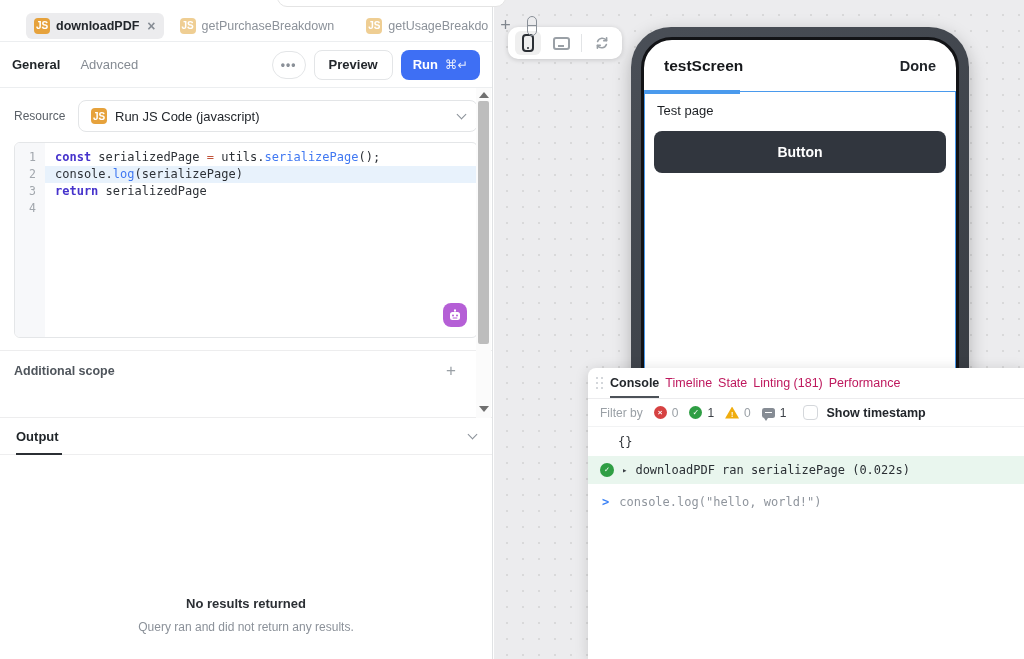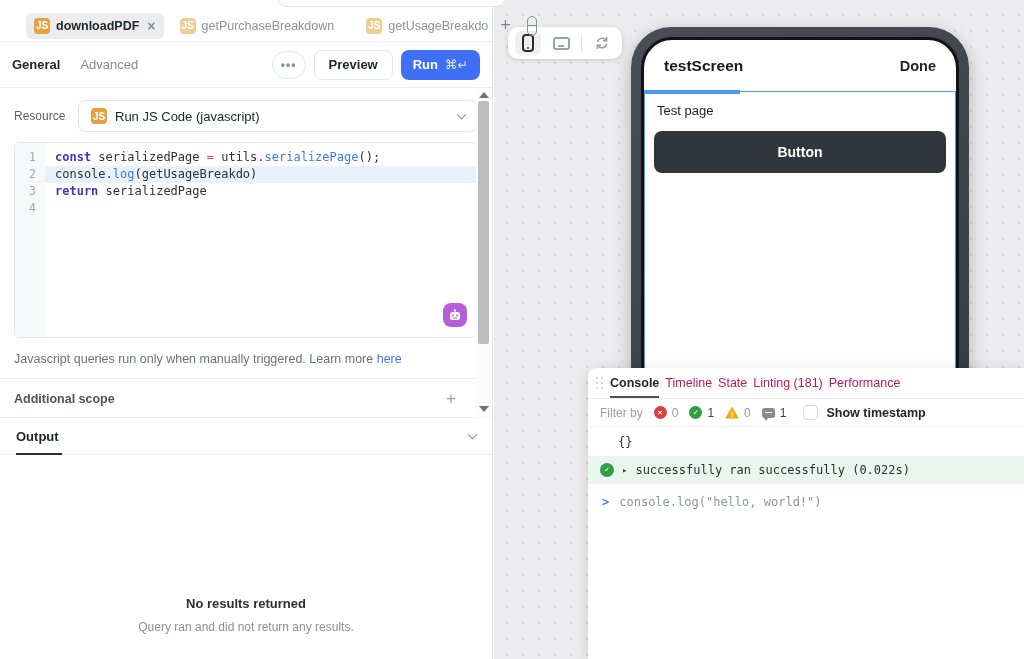--- a/index.html
+++ b/index.html
@@ -231,37 +231,36 @@
 
       <div class="editor">
         <div class="gutter">
           <div>1</div>
           <div>2</div>
           <div>3</div>
           <div>4</div>
         </div>
         <div class="code">
           <div class="code-line"><span class="kw">const </span><span>serializedPage </span><span class="op">= </span><span>utils.</span><span class="fn">serializePage</span><span>();</span></div>
-          <div class="code-line hl"><span>console.</span><span class="fn">log</span><span>(getUsageBreakdo)</span></div>
+          <div class="code-line hl"><span>console.</span><span class="fn">log</span><span>(serializePage)</span></div>
           <div class="code-line"><span class="kw">return </span><span>serializedPage</span></div>
           <div class="code-line"></div>
         </div>
         <div class="ai-btn">
           <svg width="14" height="14" viewBox="0 0 14 14">
             <rect x="2" y="4" width="10" height="8" rx="2.5" fill="#fff"></rect>
             <circle cx="7" cy="2.4" r="1.1" fill="#fff"></circle>
             <rect x="6.6" y="2.6" width="0.8" height="2" fill="#fff"></rect>
             <circle cx="5" cy="7.4" r="1" fill="#b55fd6"></circle>
             <circle cx="9" cy="7.4" r="1" fill="#b55fd6"></circle>
             <rect x="4.6" y="9.4" width="4.8" height="1.1" rx="0.5" fill="#b55fd6"></rect>
           </svg>
         </div>
       </div>
 
-      <div class="note"><span>Javascript queries run only when manually triggered. Learn more </span><a>here</a></div>
 
       <div class="hr"></div>
       <div class="scope-row">
         <span class="scope-label">Additional scope</span>
         <span class="scope-add">+</span>
       </div>
 
       <div class="vscrollbar">
         <span class="sb-up"></span>
         <span class="sb-thumb"></span>
@@ -351,21 +350,21 @@
         </span>
         <span class="ts-checkbox"></span>
         <span class="ts-label">Show timestamp</span>
       </div>
 
       <div class="console-body">
         <div class="entry-object">{}</div>
         <div class="entry-success">
           <span class="icon-circle icon-success" style="width:14px;height:14px;">✓</span>
           <span class="marker">▸</span>
-          <span>successfully ran successfully (0.022s)</span>
+          <span>downloadPDF ran serializePage (0.022s)</span>
         </div>
         <div class="entry-input">
           <span class="prompt">&gt;</span>
           <span>console.log("hello, world!")</span>
         </div>
       </div>
     </div>
 
   </div>
 </div>

